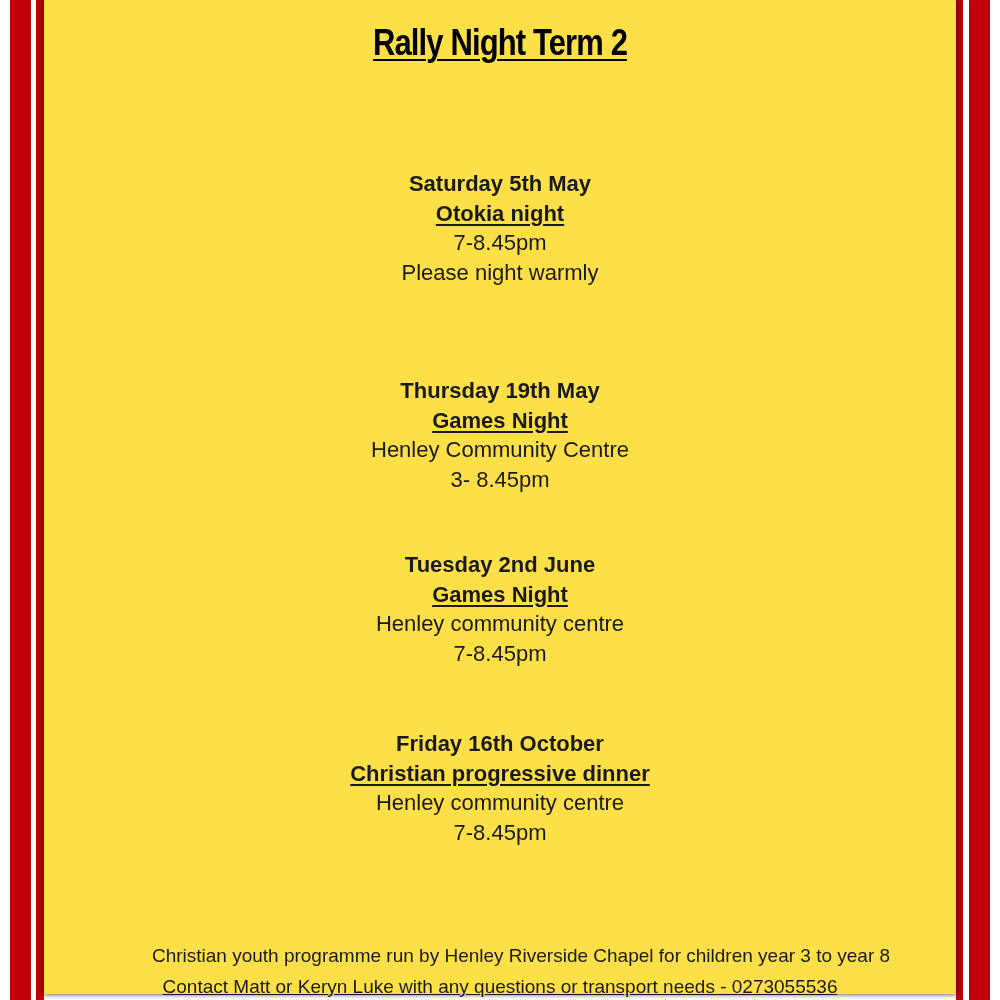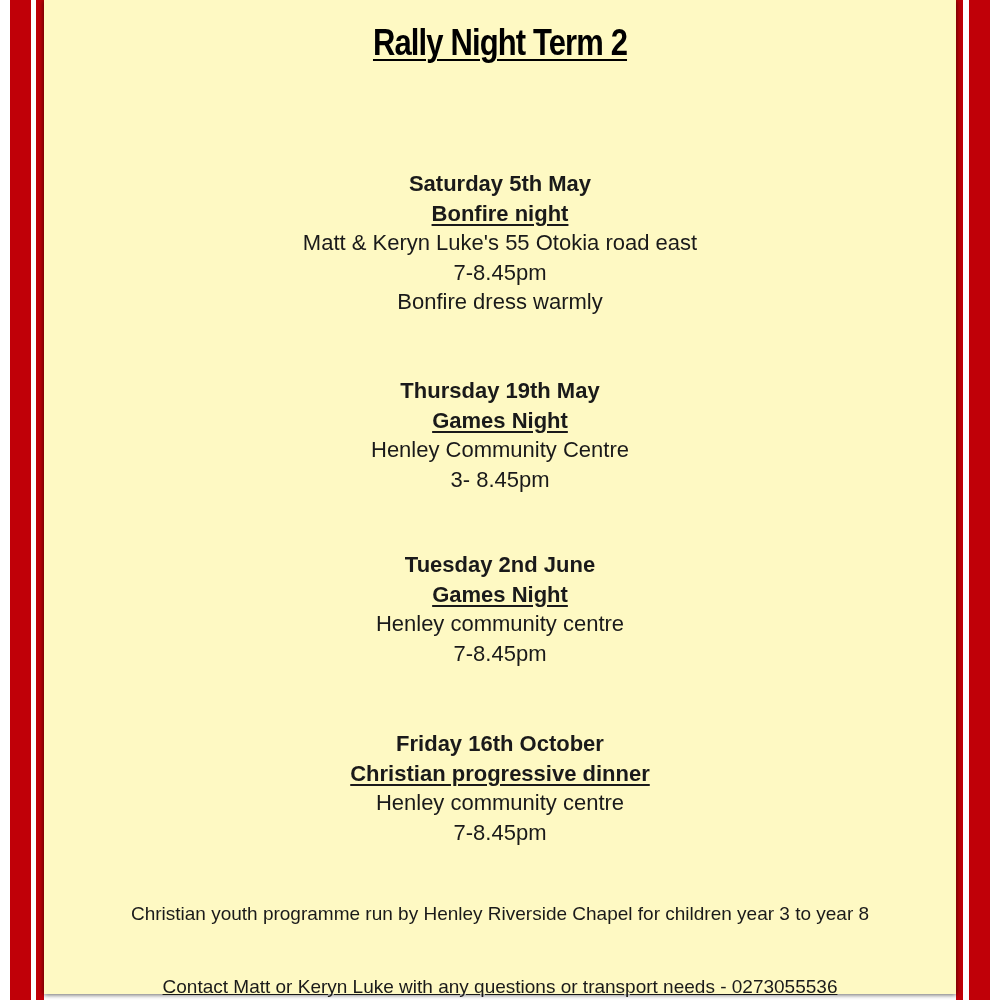--- a/index.html
+++ b/index.html
@@ -9,21 +9,21 @@
       font-family: "Liberation Sans", sans-serif;
       color: #1a1a1a;
     }
     .bar { position: absolute; top: 0; height: 1000px; background: #c00008; }
     .bar.l-outer { left: 10px; width: 21px; }
     .bar.l-inner { left: 36px; width: 8px; }
     .bar.r-inner { left: 956px; width: 7px; }
     .bar.r-outer { left: 969px; width: 21px; }
     .page {
       position: absolute; left: 44px; top: 0; width: 912px; height: 994px;
-      background: #fef9c3;
+      background: #fde047;
       box-shadow: 2px 0 4px rgba(0,0,0,0.25), -2px 0 4px rgba(0,0,0,0.25), 0 2px 4px rgba(0,0,0,0.25);
     }
     .title {
       position: absolute; left: 0; width: 100%; top: 22px; text-align: center;
       font-family: "Liberation Sans Narrow", "Liberation Sans", sans-serif;
       font-weight: bold; font-size: 36px; letter-spacing: -1px;
       transform: scaleX(0.86); transform-origin: center;
       color: #000;
     }
     .title span { text-decoration: underline; text-decoration-thickness: 2px; text-underline-offset: 4px; }
@@ -41,24 +41,23 @@
 <div class="bar r-inner"></div>
 <div class="bar r-outer"></div>
 
 <div class="page">
   <div class="title">
     <span>Rally Night Term 2</span>
   </div>
 
   <div class="event" style="top:169px;">
     <div class="date">Saturday 5th May</div>
-    <div class="name"><span>Bonfire night</span></div>
-    <div>Matt &amp; Keryn Luke's 55 Otokia road east</div>
+    <div class="name"><span>Otokia night</span></div>
     <div>7-8.45pm</div>
-    <div>Bonfire dress warmly</div>
+    <div>Please night warmly</div>
   </div>
 
   <div class="event" style="top:376px;">
     <div class="date">Thursday 19th May</div>
     <div class="name"><span>Games Night</span></div>
     <div>Henley Community Centre</div>
     <div>3- 8.45pm</div>
   </div>
 
   <div class="event" style="top:550px;">
@@ -68,15 +67,15 @@
     <div>7-8.45pm</div>
   </div>
 
   <div class="event" style="top:729px;">
     <div class="date">Friday 16th October</div>
     <div class="name"><span>Christian progressive dinner</span></div>
     <div>Henley community centre</div>
     <div>7-8.45pm</div>
   </div>
 
-  <div class="footer" style="top:903px;">Christian youth programme run by Henley Riverside Chapel for children year 3 to year 8</div>
+  <div class="footer" style="top:945px;margin-left:21px;">Christian youth programme run by Henley Riverside Chapel for children year 3 to year 8</div>
   <div class="footer" style="top:976px;text-decoration:underline;">Contact Matt or Keryn Luke with any questions or transport needs - 0273055536</div>
 </div>
 
 </body></html>

